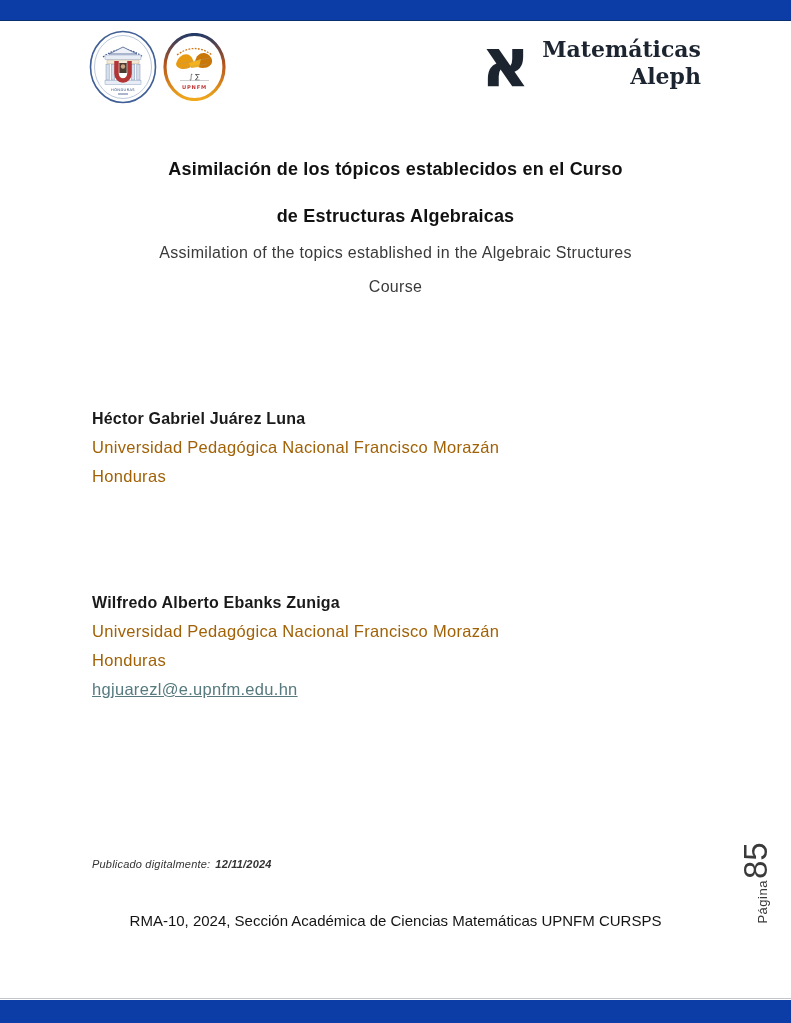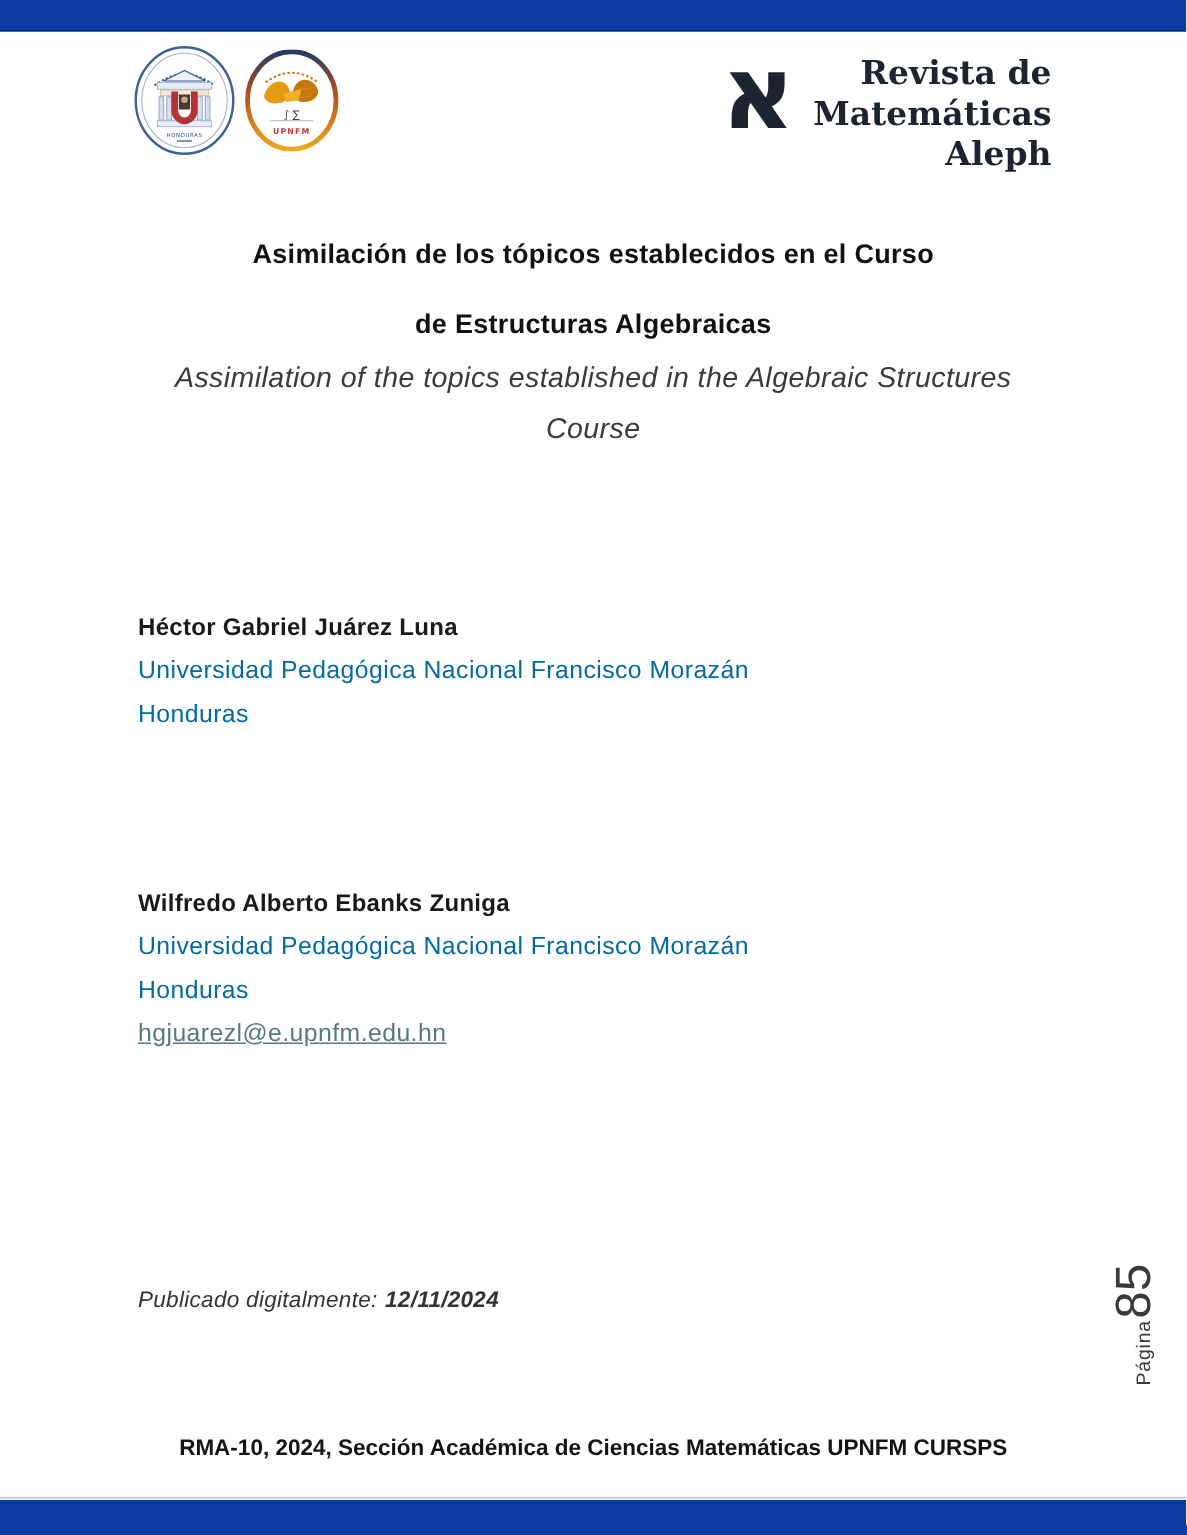--- a/index.html
+++ b/index.html
@@ -55,40 +55,40 @@
   
   .title-es {
     position: absolute; top: 146px; left: 40px; right: 40px;
     text-align: center;
     font-weight: bold; font-size: 18px; line-height: 47px;
     color: #111111; letter-spacing: 0.2px;
   }
   .title-en {
     position: absolute; top: 236px; left: 40px; right: 40px;
     text-align: center;
-    font-style: italic; font-size: 19px; line-height: 34px;
+    font-size: 16px; line-height: 34px;
     color: #3a3a3a; letter-spacing: 0.3px;
   }
 
   
   .author-block { position: absolute; left: 92px; width: 520px; }
   .author-1 { top: 404px; }
   .author-2 { top: 588px; }
   .author-block p { margin: 0; line-height: 29px; }
   .author-name { font-weight: bold; font-size: 16px; color: #1a1a1a; letter-spacing: 0.2px; }
-  .author-line { font-size: 16.5px; color: #0369a1; letter-spacing: 0.3px; }
+  .author-line { font-size: 16.5px; color: #a16207; letter-spacing: 0.3px; }
   .author-email a {
     font-size: 16.5px; color: #567a7e; letter-spacing: 0.3px;
     text-decoration: underline; cursor: pointer;
   }
 
   
   .published {
     position: absolute; left: 92px; top: 858px;
-    font-style: italic; font-size: 15px; color: #333333; letter-spacing: 0.2px;
+    font-style: italic; font-size: 11px; color: #333333; letter-spacing: 0.2px;
   }
   .published .pub-label { margin-right: 5px; }
   .published .pub-date { font-weight: bold; }
 
   
   .pagenum-wrap {
     position: absolute; top: 833px; right: 12px;
     width: 46px; height: 100px;
     display: flex; align-items: center; justify-content: center;
   }
@@ -96,23 +96,23 @@
     transform: rotate(-90deg);
     white-space: nowrap;
     display: flex; align-items: baseline; gap: 1px;
     color: #3a3a3a;
   }
   .pg-label { font-size: 13px; letter-spacing: 0.5px; }
   .pg-num   { font-size: 33px; }
 
   
   .footer-citation {
-    position: absolute; top: 957px; left: 0; right: 0;
+    position: absolute; top: 912px; left: 0; right: 0;
     text-align: center;
-    font-weight: bold; font-size: 15px; color: #141414;
+    font-weight: normal; font-size: 15px; color: #141414;
   }
 </style>
 </head>
 <body>
 
 <div class="page">
 
   <div class="top-bar"></div>
 
   <svg class="logo-seal" viewBox="0 0 70 74">
@@ -151,21 +151,20 @@
     <path d="M26 30 L38 26 L36 34 L28 35 Z" fill="#f4b31c"></path>
     <path d="M16 31 L47 25 M19 35 L44 31" stroke="#b09a7a" stroke-width="0.4" fill="none"></path>
     <text x="31.5" y="45.5" font-size="7" text-anchor="middle" fill="#444444">∫ ∑</text>
     <path d="M17 47.5 H46" stroke="#999999" stroke-width="0.5"></path>
     <text x="31.5" y="56" font-size="5.2" text-anchor="middle" fill="#c23a3a" font-weight="bold" letter-spacing="0.8">UPNFM</text>
   </svg>
 
   <div class="journal-brand">
     <span class="aleph">א</span>
     <div class="journal-name">
-      <div>Revista de</div>
       <div>Matemáticas</div>
       <div>Aleph</div>
     </div>
   </div>
 
   <div class="title-es">
     <div>Asimilación de los tópicos establecidos en el Curso</div>
     <div>de Estructuras Algebraicas</div>
   </div>
 

